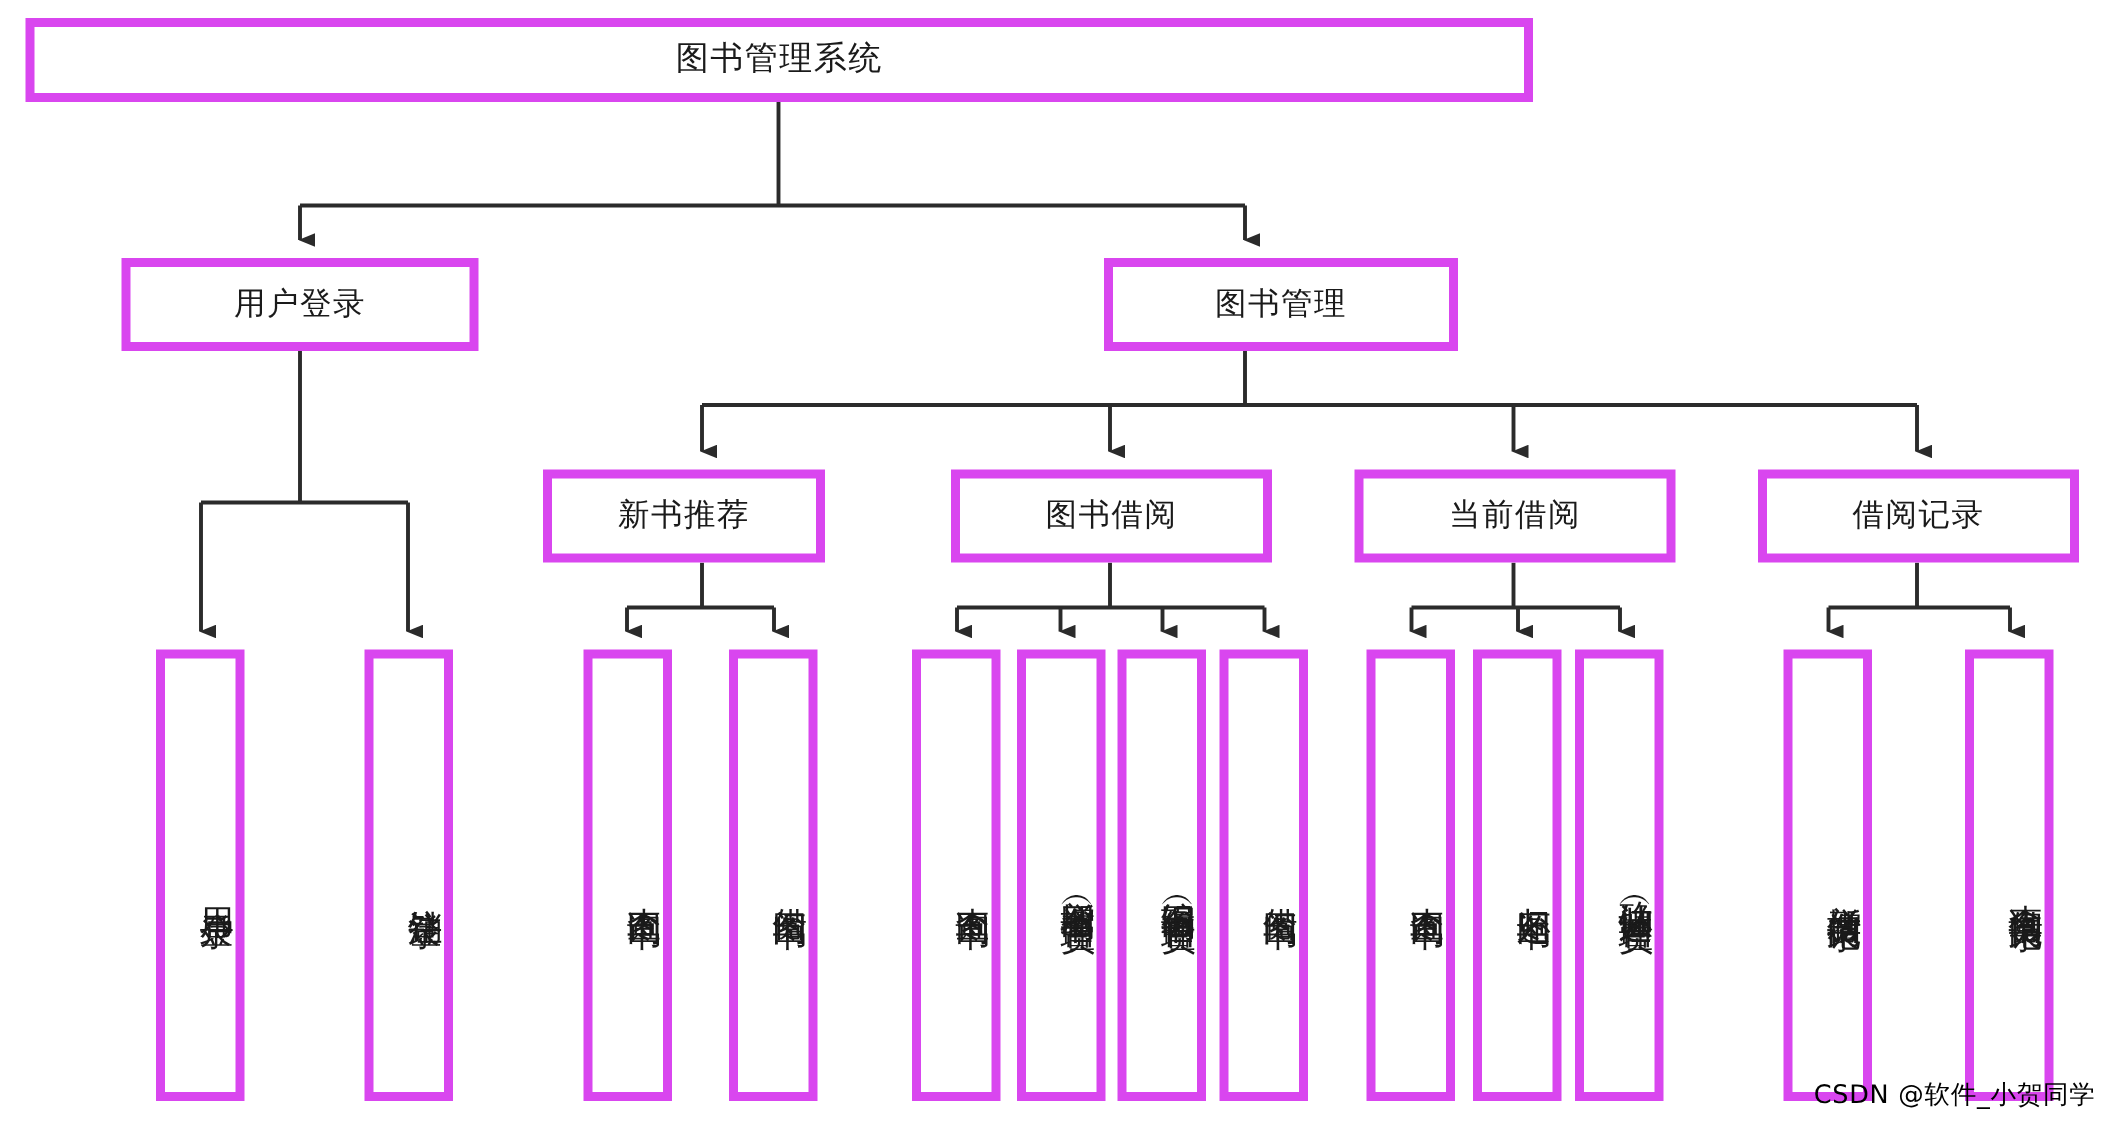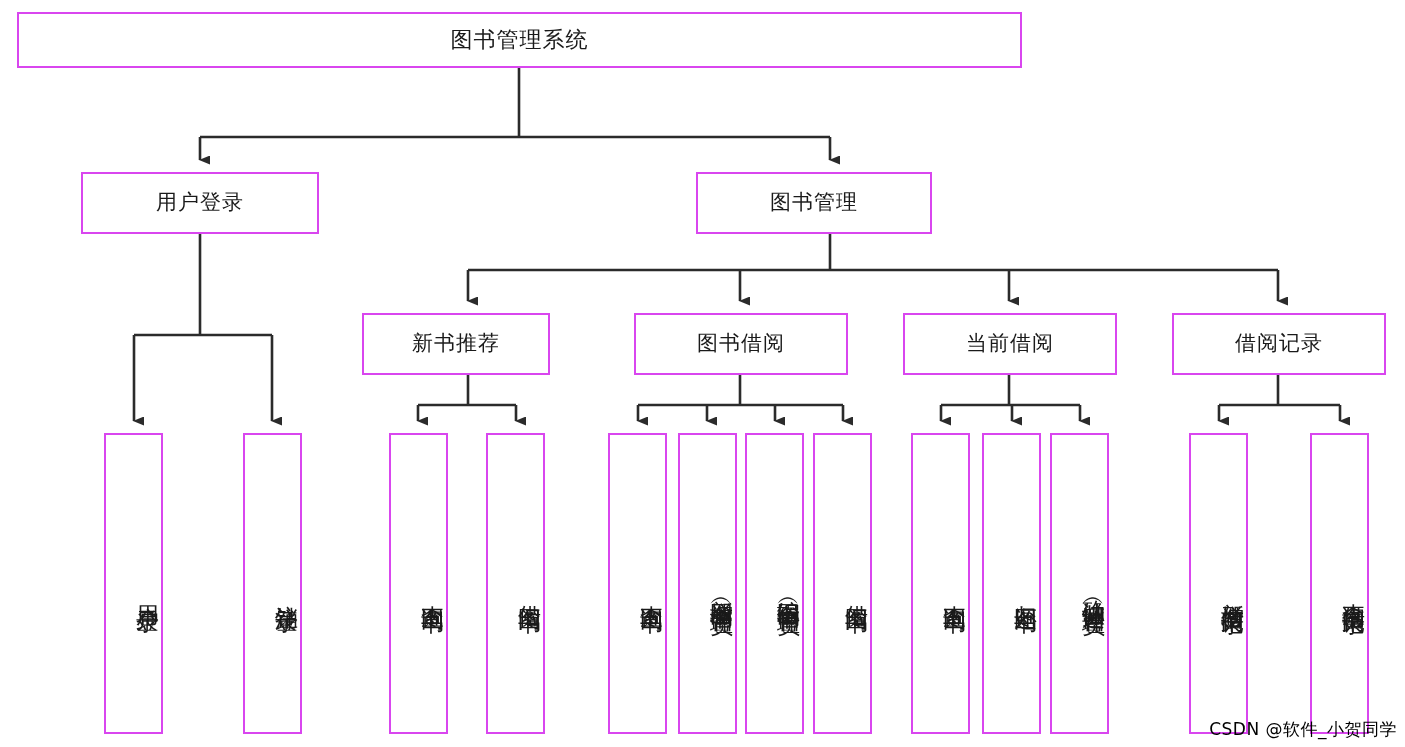--- a/index.html
+++ b/index.html
@@ -23,21 +23,21 @@
     left: 0;
     top: 0;
     width: 1405px;
     height: 747px;
     pointer-events: none;
   }
   .node {
     position: absolute;
     box-sizing: border-box;
     background: #ffffff;
-    border: 2px solid #d946ef;
+    border: 6px solid #d946ef;
     display: flex;
     align-items: center;
     justify-content: center;
     color: #1a1a1a;
     z-index: 2;
   }
   .node.horiz {
     font-size: 21px;
     letter-spacing: 1px;
     line-height: 1.2;
@@ -129,21 +129,21 @@
     </g>
   </svg>
 
   <div class="node horiz root" style="left:17px; top:12px; width:1005px; height:56px;">
     <span class="label">图书管理系统</span>
   </div>
 
   <div class="node horiz" style="left:81px; top:172px; width:238px; height:62px;">
     <span class="label">用户登录</span>
   </div>
-  <div class="node horiz" style="left:696px; top:172px; width:236px; height:62px;">
+  <div class="node horiz" style="left:736px; top:172px; width:236px; height:62px;">
     <span class="label">图书管理</span>
   </div>
 
   <div class="node horiz" style="left:362px; top:313px; width:188px; height:62px;">
     <span class="label">新书推荐</span>
   </div>
   <div class="node horiz" style="left:634px; top:313px; width:214px; height:62px;">
     <span class="label">图书借阅</span>
   </div>
   <div class="node horiz" style="left:903px; top:313px; width:214px; height:62px;">

